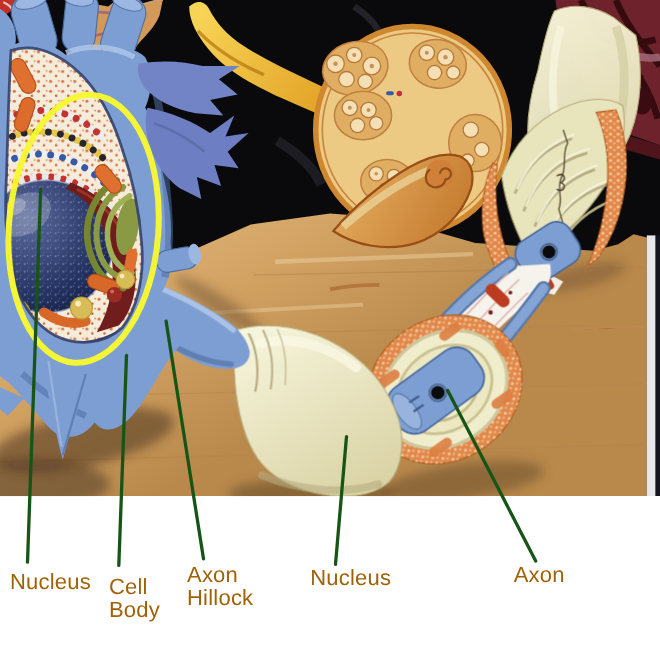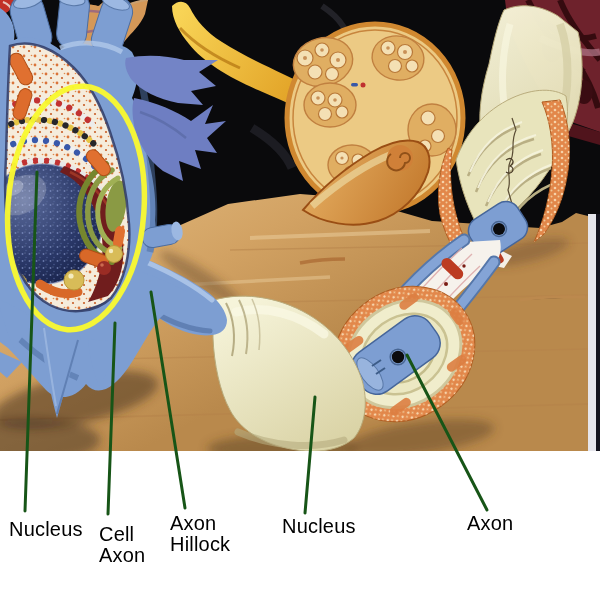--- a/index.html
+++ b/index.html
@@ -1,19 +1,19 @@
 <!DOCTYPE html>
 <html><head>
 <meta charset="utf-8">
 <style>
   html,body{margin:0;padding:0;background:#ffffff;}
   .stage{position:relative;width:600px;height:600px;overflow:hidden;background:#ffffff;
          font-family:"Liberation Sans",sans-serif;}
   .stage svg{position:absolute;left:0;top:0;}
-  .label{position:absolute;font-size:20px;line-height:21px;color:#000000;
+  .label{position:absolute;font-size:20px;line-height:21px;color:#a16207;
          white-space:pre-line;letter-spacing:.2px;}
   .lbl-nucleus{left:9px;top:519px;}
   .lbl-cellbody{left:99px;top:524px;}
   .lbl-axonhillock{left:170px;top:513px;}
   .lbl-myelin{left:282px;top:516px;}
   .lbl-axon{left:467px;top:513px;}
 </style>
 </head>
 <body>
 
@@ -359,19 +359,19 @@
     <line x1="37" y1="172" x2="25" y2="511"></line>
     <line x1="115" y1="323" x2="108" y2="514"></line>
     <line x1="151" y1="292" x2="185" y2="508"></line>
     <line x1="315" y1="397" x2="305" y2="513"></line>
     <line x1="407" y1="355" x2="487" y2="510"></line>
   </g>
 </svg>
 
 <div class="label lbl-nucleus">Nucleus</div>
 <div class="label lbl-cellbody">Cell
-Axon</div>
+Body</div>
 <div class="label lbl-axonhillock">Axon
 Hillock</div>
 <div class="label lbl-myelin">Nucleus</div>
 <div class="label lbl-axon">Axon</div>
 
 </div>
 
 </body></html>

